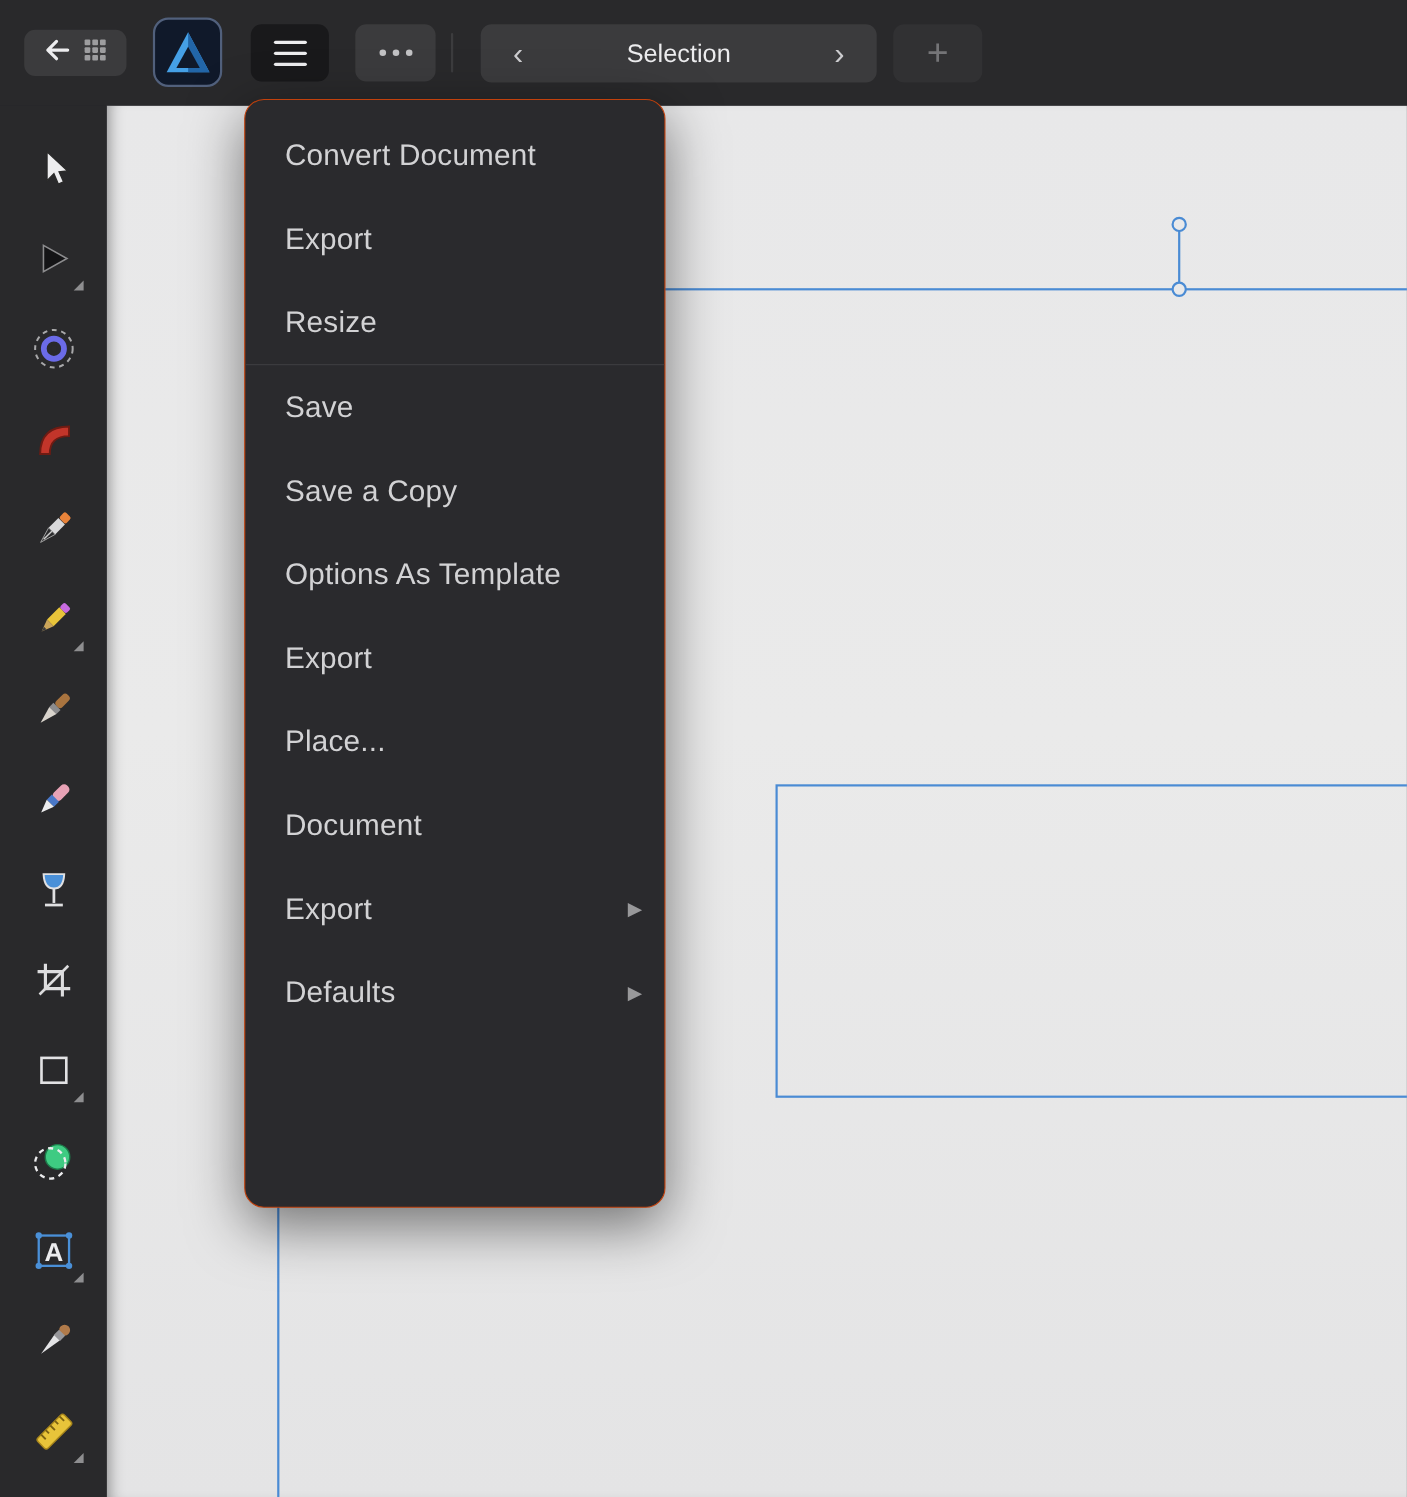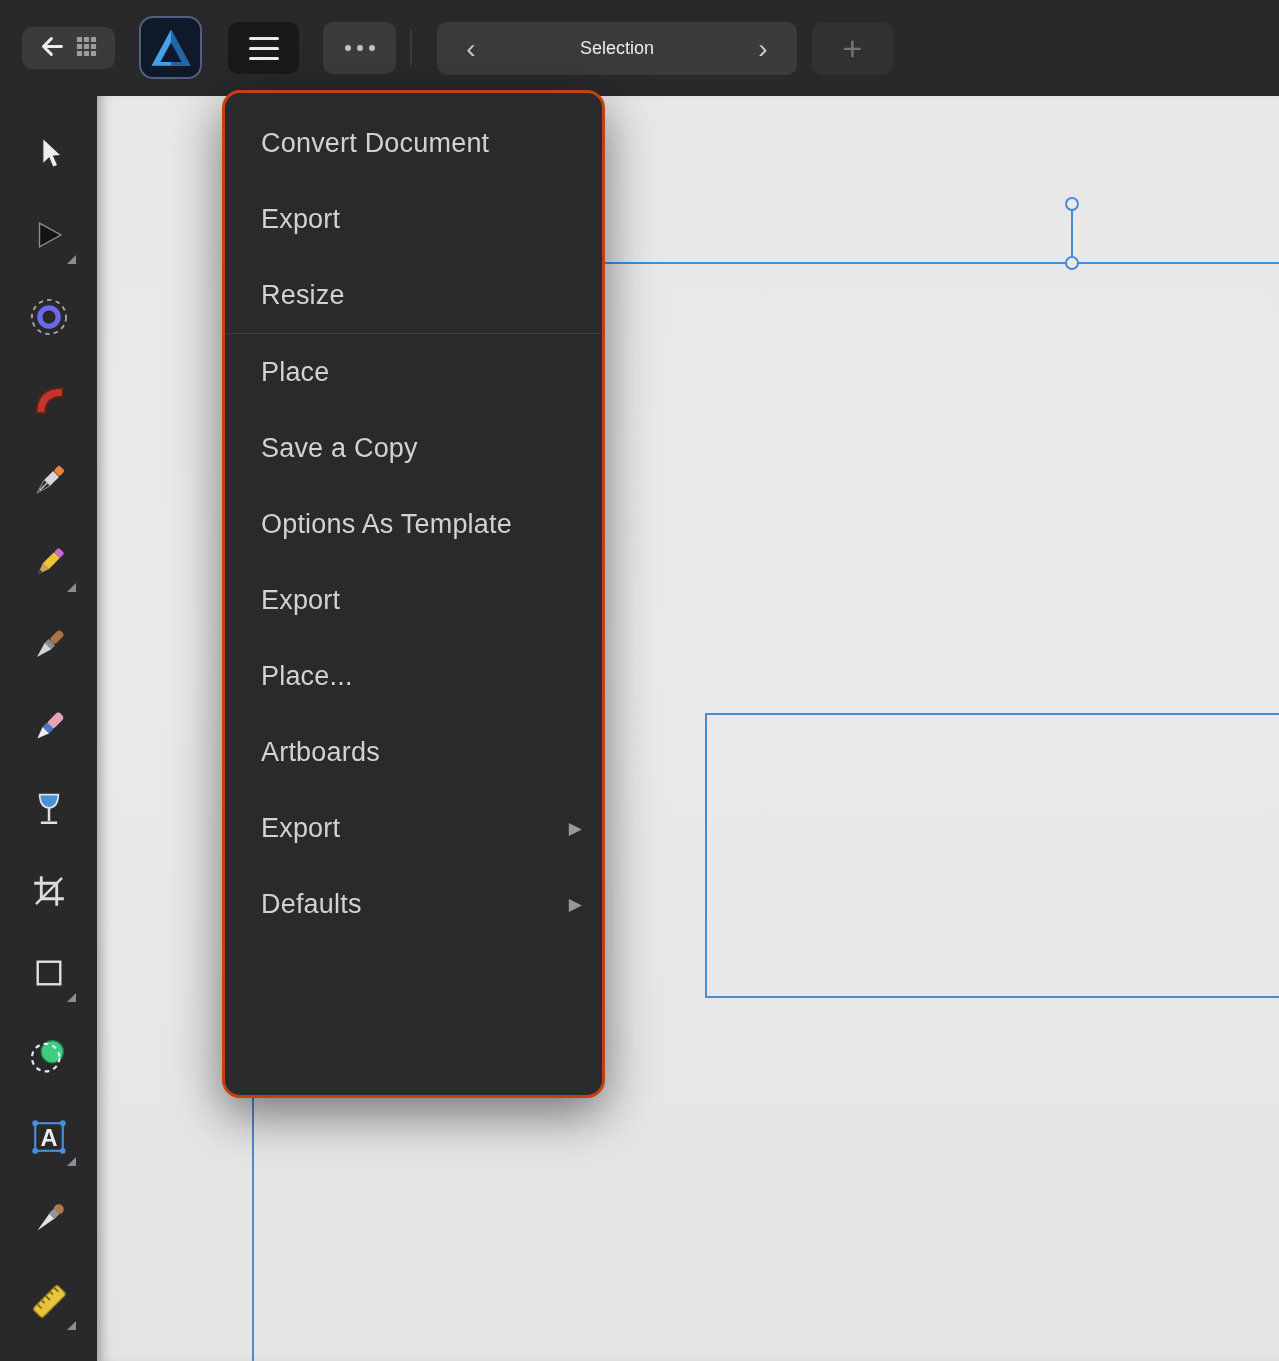--- a/index.html
+++ b/index.html
@@ -15,42 +15,42 @@
   .tb-btn { position: absolute; border-radius: 10px; background: #3b3b3d; display: flex; align-items: center; justify-content: center; cursor: default; }
   .btn-back-group { left: 22px; top: 27px; width: 93px; height: 42px; gap: 9px; }
   .app-tile { position: absolute; left: 139px; top: 16px; width: 63px; height: 63px; border-radius: 14px; background: #10192a; border: 2px solid #51607c; display: flex; align-items: center; justify-content: center; }
   .btn-menu { left: 228px; top: 22px; width: 71px; height: 52px; background: #19191b; flex-direction: column; gap: 7px; }
   .btn-menu span { display: block; width: 30px; height: 3px; border-radius: 2px; background: #ececee; }
   .btn-more { left: 323px; top: 22px; width: 73px; height: 52px; gap: 6px; }
   .btn-more i { display: block; width: 6px; height: 6px; border-radius: 50%; background: #c2c2c4; }
   .tb-sep { position: absolute; left: 410px; top: 30px; width: 2px; height: 36px; background: #3c3c3e; border-radius: 1px; }
   .nav-ctl { position: absolute; left: 437px; top: 22px; width: 360px; height: 53px; border-radius: 10px; background: #3b3b3d; display: flex; align-items: center; padding: 0 22px; }
   .nav-chevron { color: #cccccf; font-size: 28px; line-height: 1; width: 24px; text-align: center; }
-  .nav-label { flex: 1; text-align: center; color: #ececee; font-size: 18px; }
+  .nav-label { flex: 1; text-align: center; color: #ececee; font-size: 23px; }
   .btn-add { left: 812px; top: 22px; width: 81px; height: 53px; background: #313133; color: #747477; font-size: 34px; font-weight: 300; }
 
   
   .sidebar { position: absolute; left: 0; top: 96px; width: 97px; bottom: 0; background: #29292b; display: flex; flex-direction: column; align-items: center; padding-top: 34px; gap: 36px; z-index: 5; }
   .tool { position: relative; width: 46px; height: 46px; flex: 0 0 auto; display: flex; align-items: center; justify-content: center; }
   .tool.flyout::after { content: ""; position: absolute; right: -4px; bottom: -6px; border-left: 9px solid transparent; border-bottom: 9px solid #8e8e90; }
 
   
   .canvas { position: absolute; left: 97px; top: 96px; right: 0; bottom: 0; overflow: hidden;
     background: linear-gradient(180deg, #e8e8e9 0%, #eaeaea 45%, #e4e4e5 100%);
     box-shadow: inset 12px 0 14px -10px rgba(0,0,0,.40); }
   .sel-top   { position: absolute; left: 155px; top: 166px; right: -3px; height: 0; border-top: 2px solid #4a8bd4; }
   .sel-left  { position: absolute; left: 155px; top: 166px; bottom: -3px; width: 0; border-left: 2px solid #4a8bd4; }
   .rot-stem  { position: absolute; left: 974px; top: 107px; height: 61px; width: 0; border-left: 2px solid #4a8bd4; }
   .handle    { position: absolute; width: 14px; height: 14px; border: 2px solid #4a8bd4; border-radius: 50%; background: #e9e9ea; }
   .handle.h-rot { left: 968px; top: 101px; }
   .handle.h-top { left: 968px; top: 160px; }
   .obj-rect  { position: absolute; left: 608px; top: 617px; width: 700px; height: 285px; border: 2px solid #4a8bd4; }
 
   
-  .doc-menu { position: absolute; left: 222px; top: 90px; width: 383px; height: 1008px; background: #2a2a2d; border: 3px solid #c2410c; border-radius: 18px; box-shadow: 0 16px 50px rgba(0,0,0,.5); padding-top: 12px; z-index: 30; overflow: hidden; }
+  .doc-menu { position: absolute; left: 222px; top: 90px; width: 383px; height: 1008px; background: #2a2a2d; border: 1px solid #c2410c; border-radius: 18px; box-shadow: 0 16px 50px rgba(0,0,0,.5); padding-top: 12px; z-index: 30; overflow: hidden; }
   .menu-item { height: 76px; display: flex; align-items: center; padding: 0 20px 0 36px; color: #d2d2d4; font-size: 27px; letter-spacing: .2px; }
   .menu-item .sub-arrow { margin-left: auto; color: #98989a; font-size: 17px; }
   .menu-divider { height: 1px; background: #3d3d41; }
 </style>
 </head>
 <body>
 
 <div id="screen">
 
   <div class="canvas">
@@ -252,36 +252,36 @@
         <span>Convert Document</span>
       </div>
     <div class="menu-item">
         <span>Export</span>
       </div>
     <div class="menu-item">
         <span>Resize</span>
       </div>
     <div class="menu-divider"></div>
     <div class="menu-item">
-        <span>Place</span>
+        <span>Save</span>
       </div>
     <div class="menu-item">
         <span>Save a Copy</span>
       </div>
     <div class="menu-item">
         <span>Options As Template</span>
       </div>
     <div class="menu-item">
         <span>Export</span>
       </div>
     <div class="menu-item">
         <span>Place...</span>
       </div>
     <div class="menu-item">
-        <span>Artboards</span>
+        <span>Document</span>
       </div>
     <div class="menu-item">
       <span>Export</span>
       <span class="sub-arrow">▶</span>
     </div>
     <div class="menu-item">
       <span>Defaults</span>
       <span class="sub-arrow">▶</span>
     </div>
   </div>

